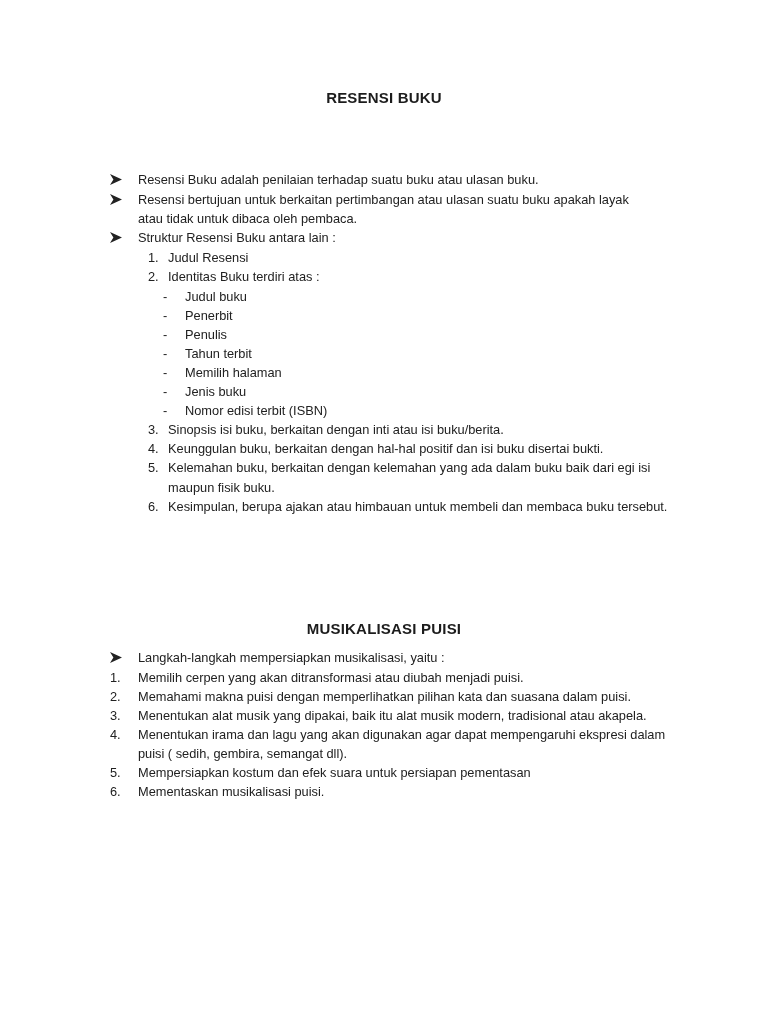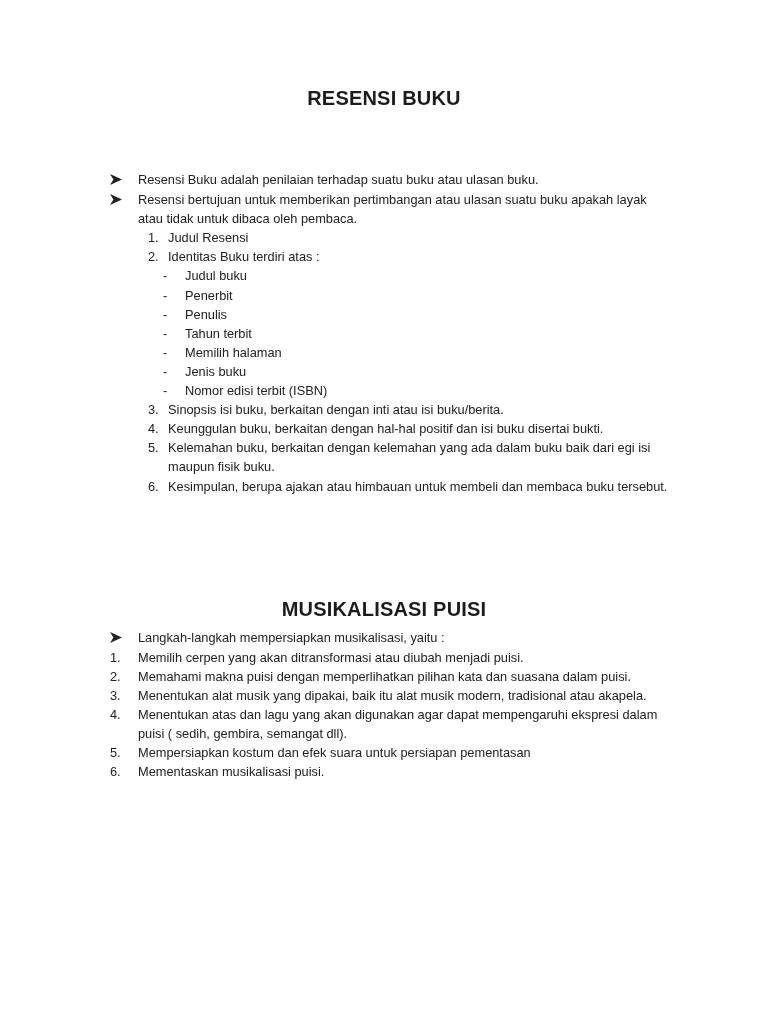--- a/index.html
+++ b/index.html
@@ -8,21 +8,21 @@
     width:768px;
     height:1024px;
     background:#ffffff;
     font-family:"Liberation Sans", sans-serif;
     color:#212121;
     overflow:hidden;
     box-sizing:border-box;
   }
   .doc-title{
     margin:0;
-    font-size:20px;
+    font-size:15px;
     font-weight:bold;
     line-height:16px;
     text-align:center;
     color:#1c1c1c;
     letter-spacing:0.2px;
   }
   #title-1{padding-top:90px;}
   #title-2{margin-top:105px;}
   .content{
     padding-left:110px;
@@ -55,22 +55,28 @@
       <div class="row arrow">
         <span class="marker"><svg class="arrow-glyph" width="12" height="11" viewBox="0 0 12 11" aria-hidden="true">
             <path d="M0 0 L12 5.5 L0 11 L3.4 5.5 Z" fill="#222222"></path>
           </svg></span>
         <span class="text">Resensi Buku adalah penilaian terhadap suatu buku atau ulasan buku.</span>
       </div>
       <div class="row arrow">
         <span class="marker"><svg class="arrow-glyph" width="12" height="11" viewBox="0 0 12 11" aria-hidden="true">
             <path d="M0 0 L12 5.5 L0 11 L3.4 5.5 Z" fill="#222222"></path>
           </svg></span>
-        <span class="text">Resensi bertujuan untuk memberikan pertimbangan atau ulasan suatu buku apakah layak
+        <span class="text">Resensi bertujuan untuk berkaitan pertimbangan atau ulasan suatu buku apakah layak
 atau tidak untuk dibaca oleh pembaca.</span>
+      </div>
+      <div class="row arrow">
+        <span class="marker"><svg class="arrow-glyph" width="12" height="11" viewBox="0 0 12 11" aria-hidden="true">
+            <path d="M0 0 L12 5.5 L0 11 L3.4 5.5 Z" fill="#222222"></path>
+          </svg></span>
+        <span class="text">Struktur Resensi Buku antara lain :</span>
       </div>
       <div class="row number ind1">
         <span class="marker">1.</span>
         <span class="text">Judul Resensi</span>
       </div>
       <div class="row number ind1">
         <span class="marker">2.</span>
         <span class="text">Identitas Buku terdiri atas :</span>
       </div>
       <div class="row dash ind2">
@@ -136,21 +142,21 @@
       <div class="row number">
         <span class="marker">2.</span>
         <span class="text">Memahami makna puisi dengan memperlihatkan pilihan kata dan suasana dalam puisi.</span>
       </div>
       <div class="row number">
         <span class="marker">3.</span>
         <span class="text">Menentukan alat musik yang dipakai, baik itu alat musik modern, tradisional atau akapela.</span>
       </div>
       <div class="row number">
         <span class="marker">4.</span>
-        <span class="text">Menentukan atas dan lagu yang akan digunakan agar dapat mempengaruhi ekspresi dalam
+        <span class="text">Menentukan irama dan lagu yang akan digunakan agar dapat mempengaruhi ekspresi dalam
 puisi ( sedih, gembira, semangat dll).</span>
       </div>
       <div class="row number">
         <span class="marker">5.</span>
         <span class="text">Mempersiapkan kostum dan efek suara untuk persiapan pementasan</span>
       </div>
       <div class="row number">
         <span class="marker">6.</span>
         <span class="text">Mementaskan musikalisasi puisi.</span>
       </div>

